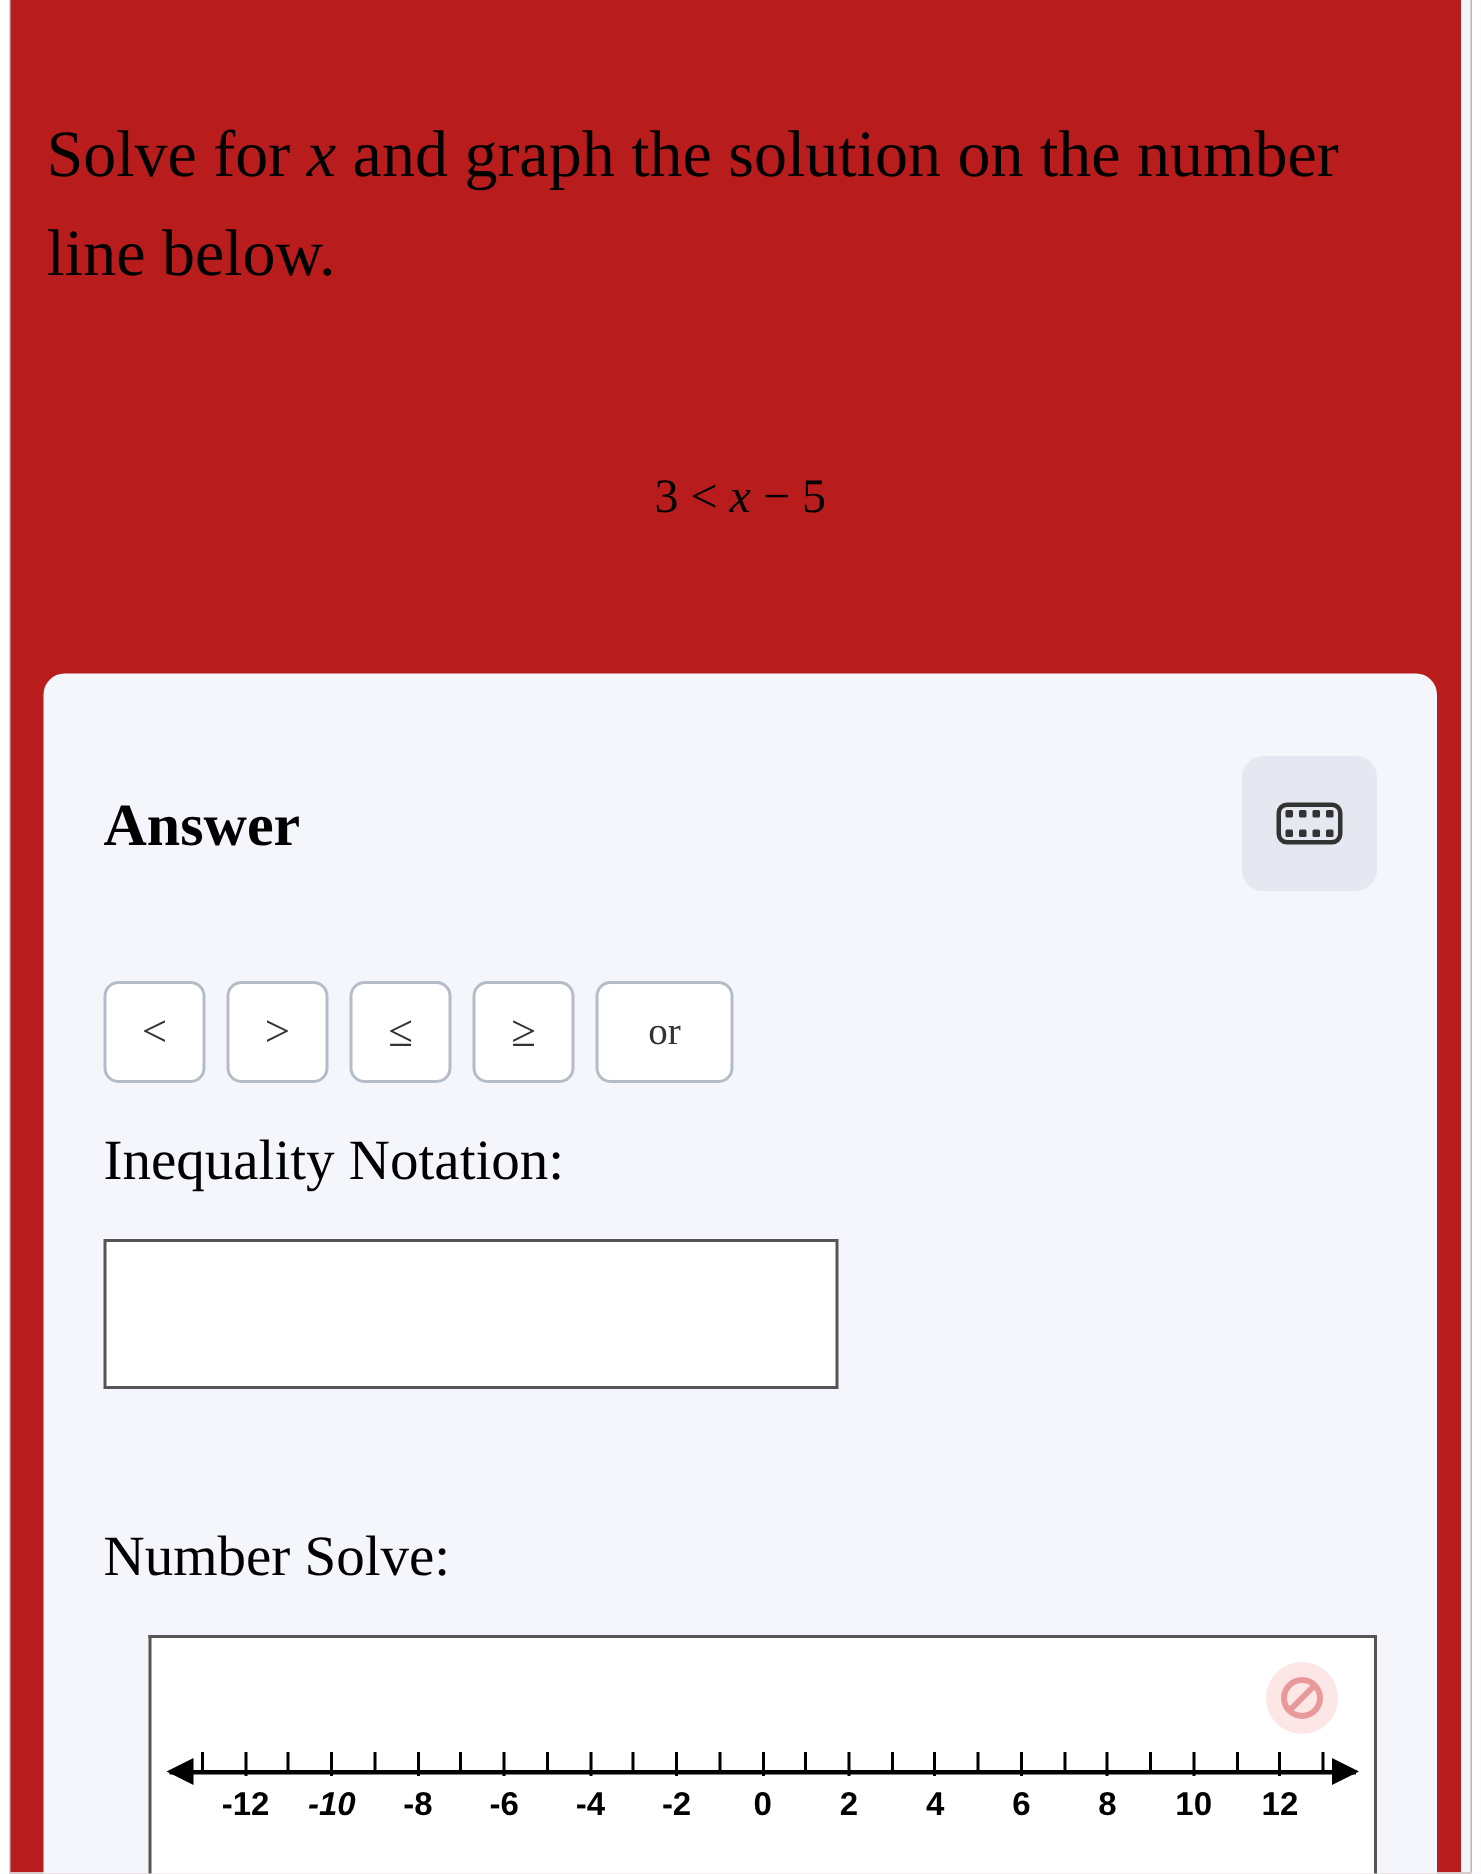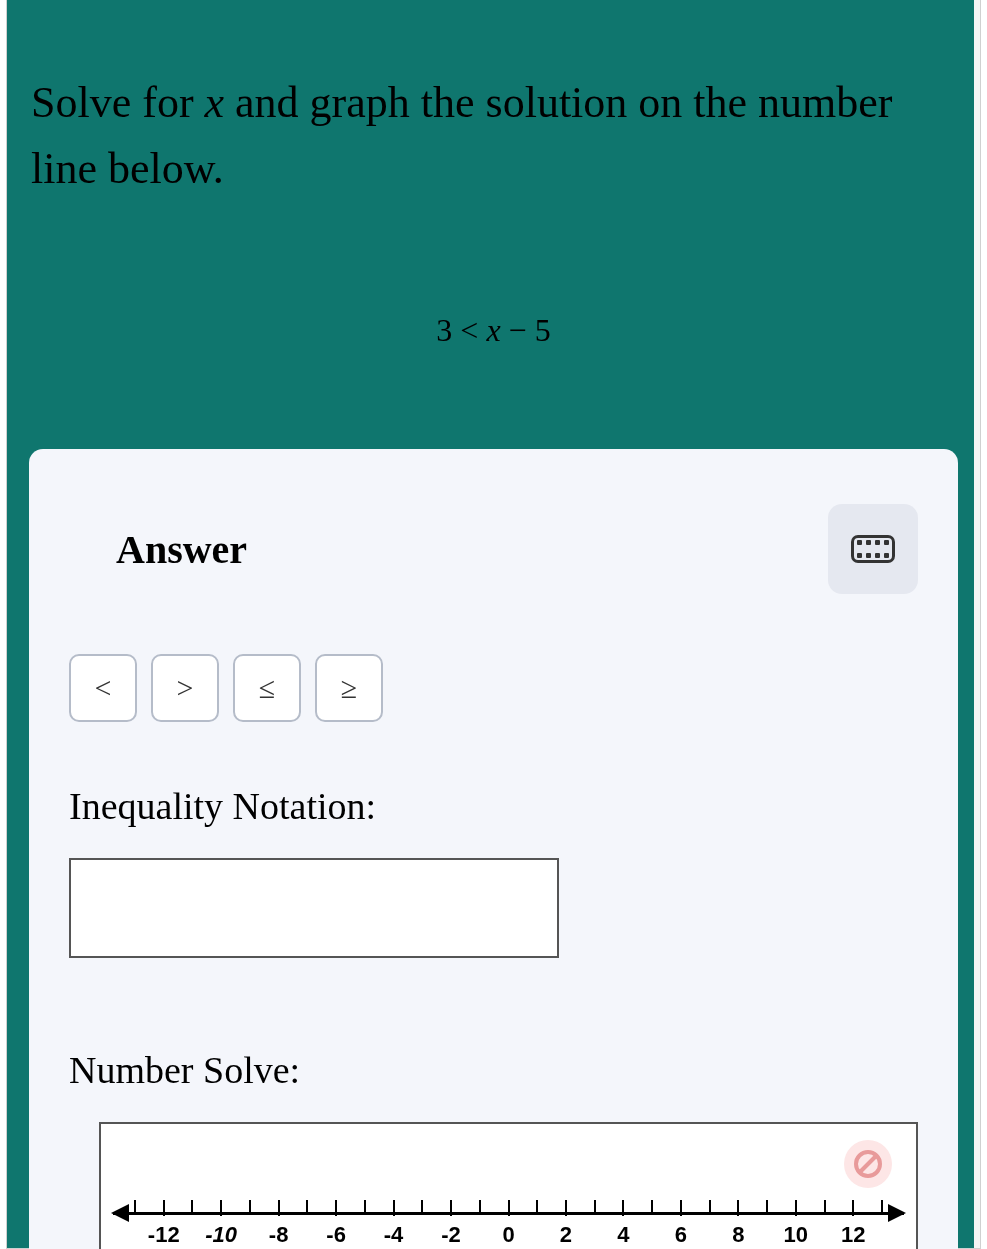--- a/index.html
+++ b/index.html
@@ -13,21 +13,21 @@
       width: 987px;
       height: 1249px;
       position: relative;
     }
     .container {
       border: 1px solid #d0d0d0;
       border-top: none;
       margin: 0 6px;
       height: 100%;
       padding: 0;
-      background: #0f766e;
+      background: #b91c1c;
       position: relative;
     }
     .right-scrollbar {
       position: absolute;
       right: 0;
       top: 0;
       width: 6px;
       height: 100%;
       background: #f5f5f5;
     }
@@ -60,21 +60,20 @@
     }
     .answer-header {
       display: flex;
       align-items: center;
       justify-content: space-between;
     }
     .answer-title {
       font-size: 40px;
       font-weight: bold;
       color: #000;
-      margin-left: 47px;
     }
     .keyboard-btn {
       width: 90px;
       height: 90px;
       background: #e5e8f0;
       border-radius: 14px;
       display: flex;
       align-items: center;
       justify-content: center;
       cursor: pointer;
@@ -116,21 +115,21 @@
       font-family: 'Times New Roman', serif;
       cursor: pointer;
       color: #333;
     }
     .op-btn.wide {
       width: 92px;
       font-size: 26px;
     }
     .section-label {
       font-size: 38px;
-      margin-top: 62px;
+      margin-top: 30px;
       color: #000;
       font-family: Georgia, 'Times New Roman', serif;
     }
     .inequality-input {
       width: 490px;
       height: 100px;
       border: 2px solid #555;
       background: #fff;
       margin-top: 30px;
       font-size: 28px;
@@ -259,20 +258,21 @@
             <span></span>
         </div>
       </div>
     </div>
 
     <div class="op-buttons">
       <button class="op-btn">&lt;</button>
       <button class="op-btn">&gt;</button>
       <button class="op-btn">≤</button>
       <button class="op-btn">≥</button>
+      <button class="op-btn wide">or</button>
     </div>
 
     <div class="section-label">Inequality Notation:</div>
     <input class="inequality-input" type="text" value="" style="">
 
     <div class="section-label number-line-label">Number Solve:</div>
 
     <div class="number-line-container">
       <div class="clear-badge">
         <svg viewBox="0 0 24 24">

